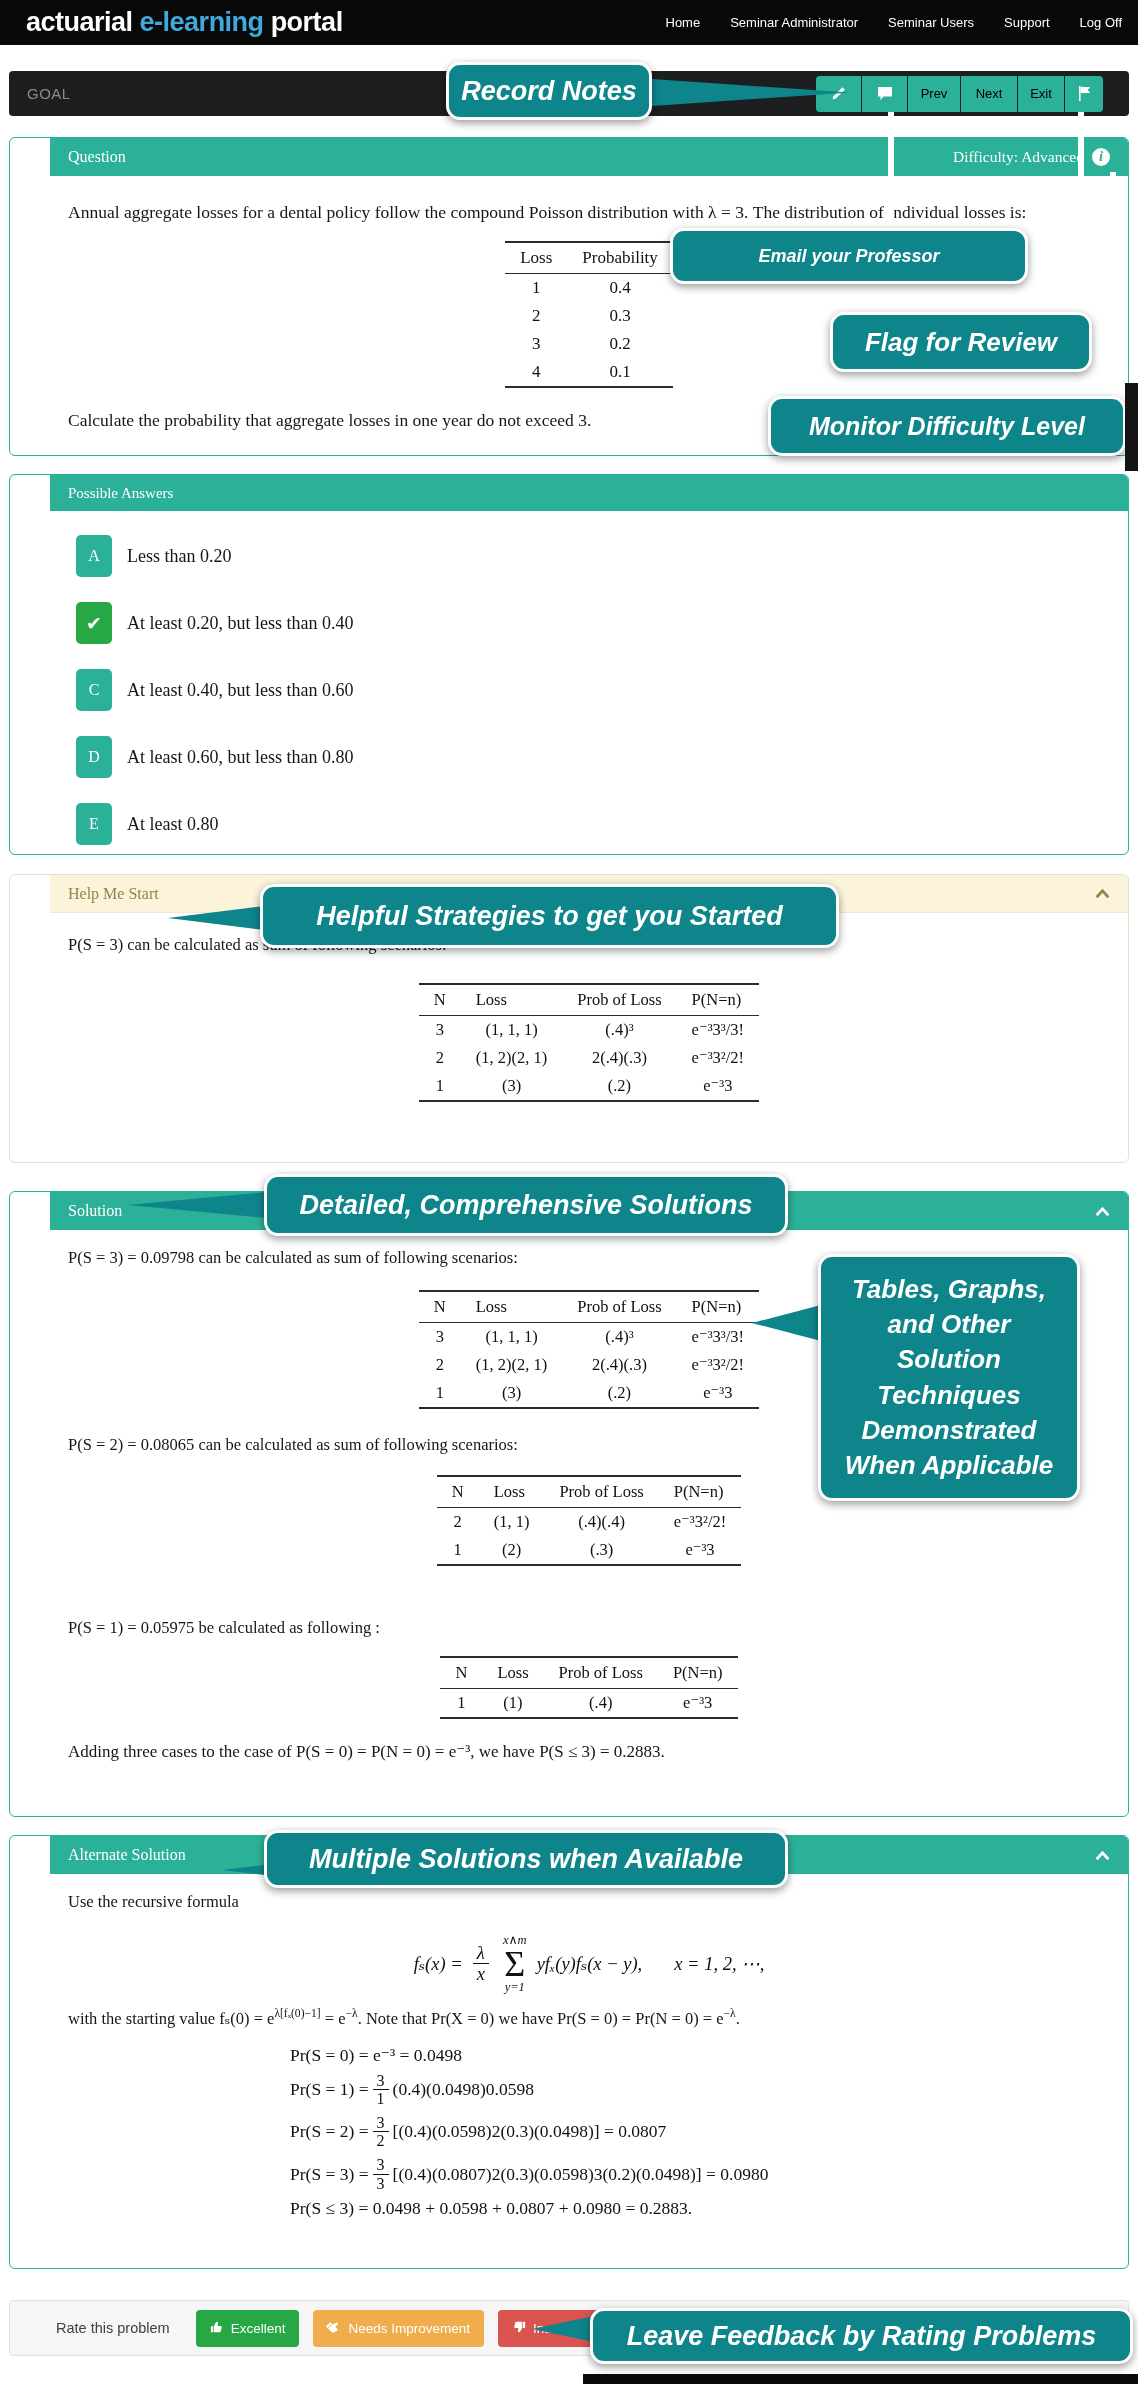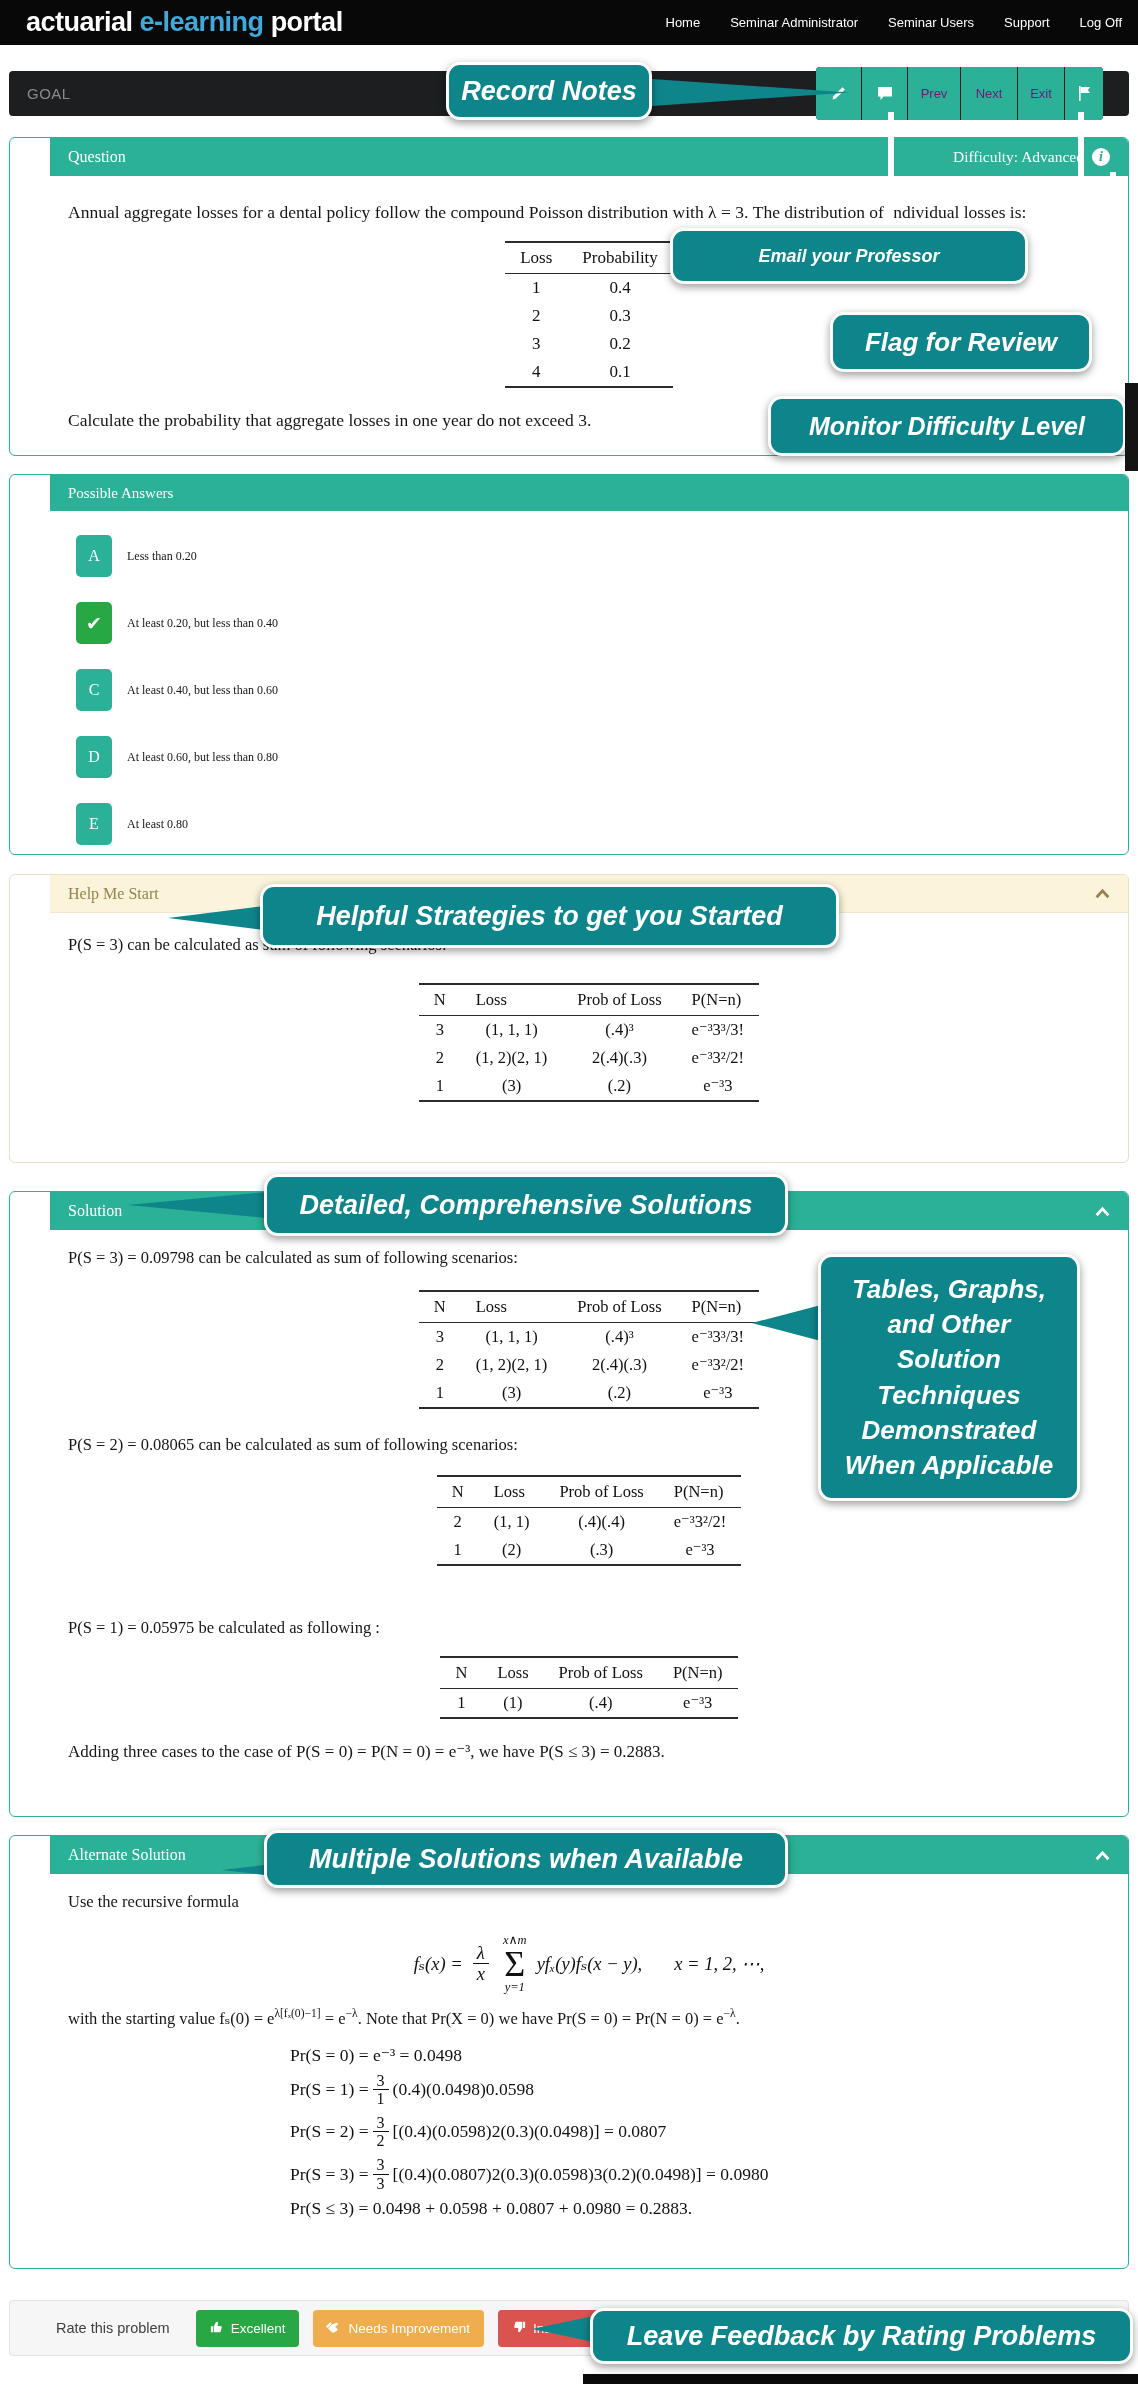--- a/index.html
+++ b/index.html
@@ -13,21 +13,21 @@
   .brand { font-size:27px; font-weight:bold; color:#fff; letter-spacing:-0.5px; white-space:nowrap; }
   .brand .blue { color:#3FA9DC; }
   .navlinks { display:flex; gap:30px; }
   .navlinks a { color:#fff; font-size:13px; text-decoration:none; white-space:nowrap; }
 
   
   .goalbar { position:absolute; left:9px; right:9px; top:71px; height:45px; background:#1D1E20;
              border-radius:4px; display:flex; align-items:center; justify-content:space-between; padding:0 26px 0 18px; }
   .goal-title { color:#8B8B8B; font-size:15px; letter-spacing:0.5px; }
   .toolbar { display:flex; background:#1D1E20; gap:1px; border-radius:4px; overflow:hidden; }
-  .tbtn { height:53px; background:#2BB197; color:#701a75; border:none; font-size:13px;
+  .tbtn { height:36px; background:#2BB197; color:#000000; border:none; font-size:13px;
           display:flex; align-items:center; justify-content:center; cursor:pointer;
           font-family:"Liberation Sans",sans-serif; }
   .tbtn svg { display:block; }
   .w44{width:45px;} .w50{width:52px;} .w54{width:56px;} .w46{width:46px;} .w38{width:38px;}
 
   
   .panel { position:absolute; left:9px; right:9px; background:#fff; border:1px solid #2BB197;
            border-radius:6px; overflow:hidden;padding-left:40px; }
   .phead { height:38px; background:#2BB197; color:#fff; display:flex; align-items:center;
            justify-content:space-between; padding:0 18px; font-family:"Liberation Serif",serif; font-size:16px; }
@@ -52,21 +52,21 @@
   table.mtable th { border-top:2px solid #2b2b2b; border-bottom:1px solid #2b2b2b;
                     font-weight:normal; padding:5px 15px; text-align:left; }
   table.mtable td { padding:4px 15px; text-align:center; }
 
   
   .answer-row { display:flex; align-items:center; gap:15px; margin:0 0 25px 8px; }
   .letter-btn { width:36px; height:42px; border-radius:5px; background:#2BB197; color:#fff; border:none;
                 font-family:"Liberation Serif",serif; font-size:16px; cursor:pointer;
                 display:flex; align-items:center; justify-content:center; }
   .letter-btn.checked { background:#28A745; font-size:19px; }
-  .answer-label { font-family:"Liberation Serif",serif; font-size:12px; color:#161616; }
+  .answer-label { font-family:"Liberation Serif",serif; font-size:18px; color:#161616; }
 
   
   .formula-line { display:flex; align-items:center; justify-content:center; gap:6px;
                   font-family:"Liberation Serif","DejaVu Serif",serif; font-style:italic;
                   font-size:18.5px; color:#111; margin:22px 0 14px; }
   .frac { display:inline-flex; flex-direction:column; align-items:center; margin:0 4px; }
   .frac .fn, .frac .fd { display:block; line-height:1.1; padding:0 4px; text-align:center; }
   .frac .fd { border-top:1px solid #111; }
   .bigsum { display:inline-flex; flex-direction:column; align-items:center; line-height:1;
             font-size:12.5px; font-style:italic; margin:0 4px; }

